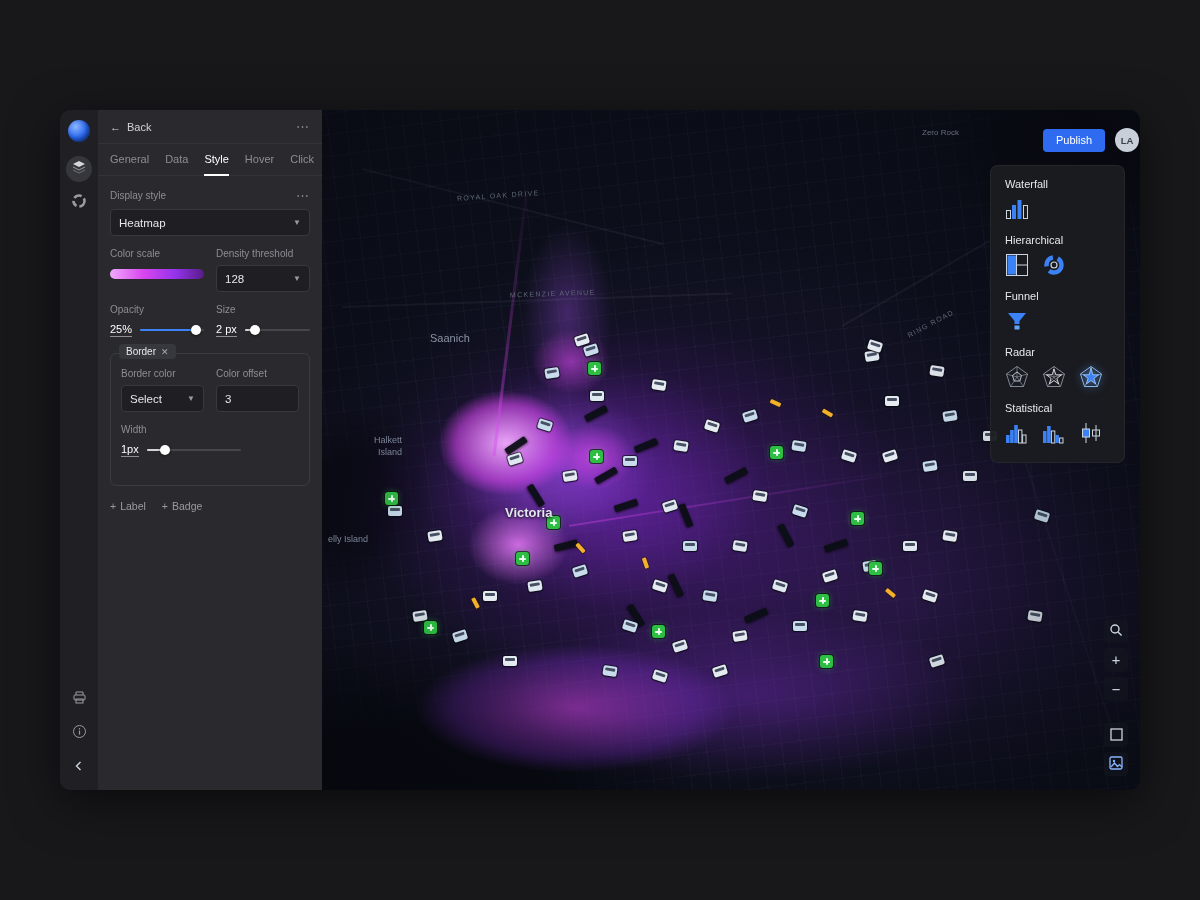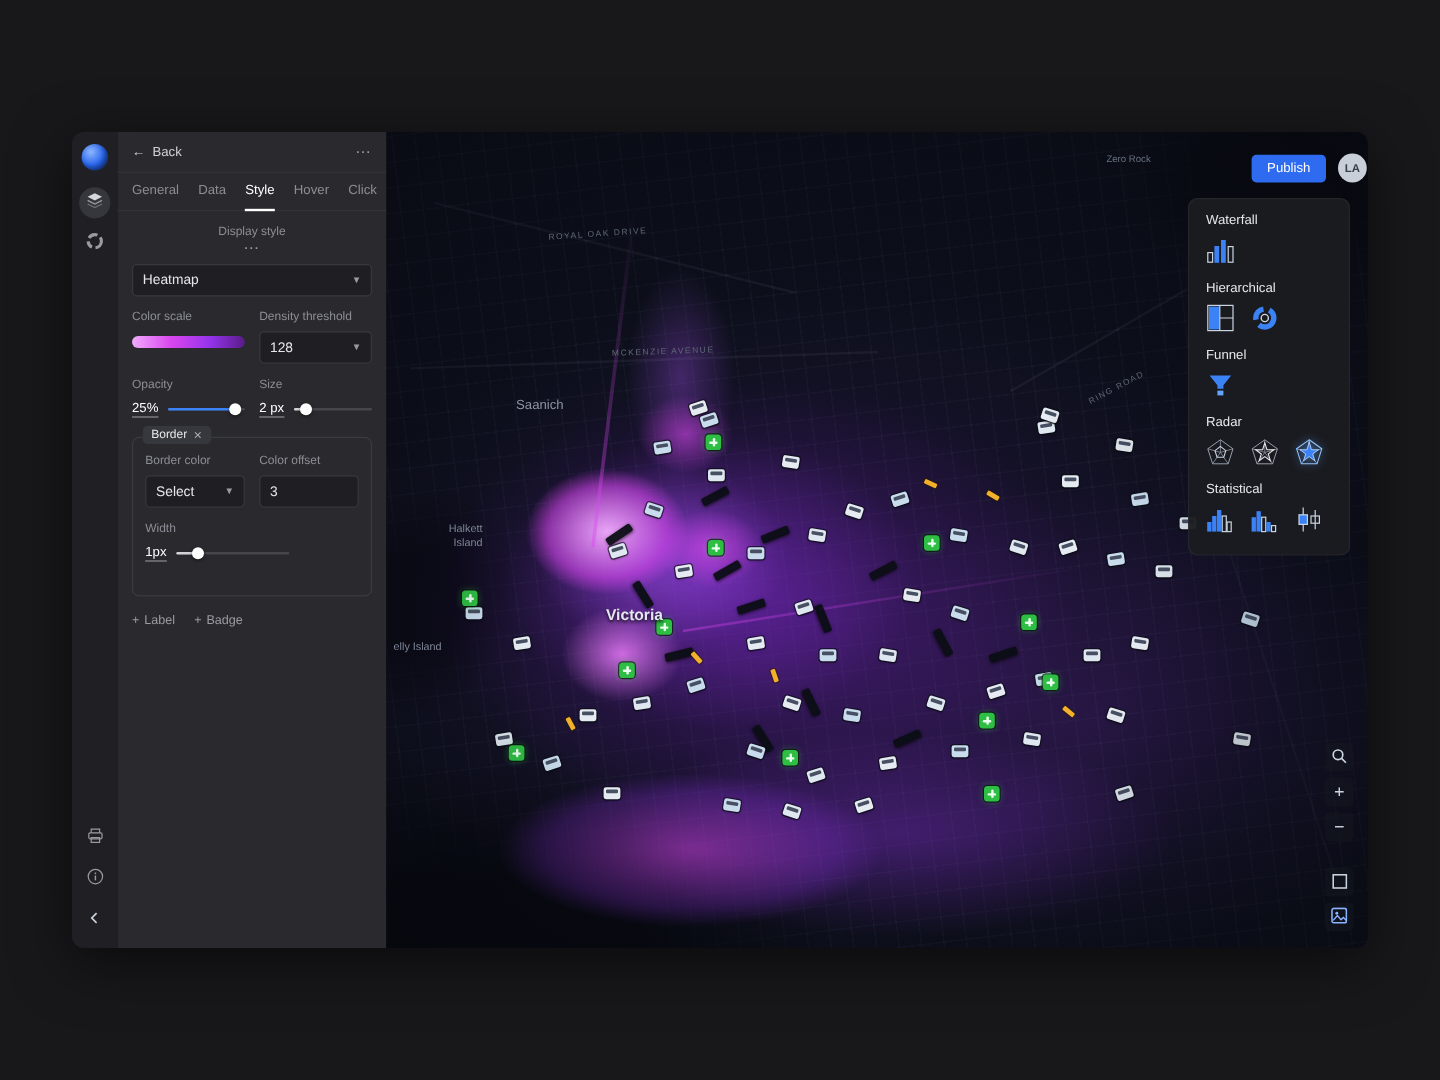--- a/index.html
+++ b/index.html
@@ -25,21 +25,21 @@
   .layer-row{height:36px;background:#232327;display:flex;align-items:center;gap:8px;padding:0 12px;}
   .layer-tile{width:22px;height:22px;border-radius:4px;background:#303036;display:flex;align-items:center;justify-content:center;cursor:grab;}
   .layer-name{flex:1;font-size:12px;color:#e7e7ea;}
   .icon-btn{display:flex;align-items:center;justify-content:center;cursor:pointer;padding:2px;}
   .kebab{color:#9a9aa1;font-size:13px;cursor:pointer;padding:0 2px;}
   .tabs{height:32px;display:flex;align-items:stretch;gap:16px;padding:0 12px;border-bottom:1px solid #323238;}
   .tab{font-size:11px;color:#8d8d95;display:flex;align-items:center;cursor:pointer;border-bottom:2px solid transparent;margin-bottom:-1px;}
   .tab.active{color:#fff;border-bottom-color:#fff;}
   .sec{padding:12px 12px 0;}
   .lbl{font-size:10px;color:#8d8d95;margin-bottom:6px;}
-  .lbl-row{display:flex;align-items:center;justify-content:space-between;margin-bottom:6px;flex-direction:column;}
+  .lbl-row{display:flex;align-items:center;justify-content:space-between;margin-bottom:6px;}
   .select,.inputbox{height:27px;background:#1e1e23;border:1px solid #38383f;border-radius:4px;
     display:flex;align-items:center;justify-content:space-between;padding:0 8px;font-size:11.5px;color:#e7e7ea;cursor:pointer;}
   .inputbox{cursor:text;}
   .chev{color:#9a9aa1;font-size:8px;}
   .grid2{display:grid;grid-template-columns:1fr 1fr;gap:12px;}
   .scalebar{height:10px;border-radius:5px;margin-top:10px;
     background:linear-gradient(90deg,#f0abfc,#d946ef 35%,#9333ea 70%,#581c87);}
   .val{font-size:11px;color:#fff;border-bottom:1px solid #8d8d95;padding-bottom:1px;cursor:text;white-space:nowrap;}
   .slider-row{display:flex;align-items:center;gap:8px;margin-top:8px;}
   .slider{position:relative;flex:1;height:2px;background:#46464d;border-radius:1px;cursor:pointer;}

